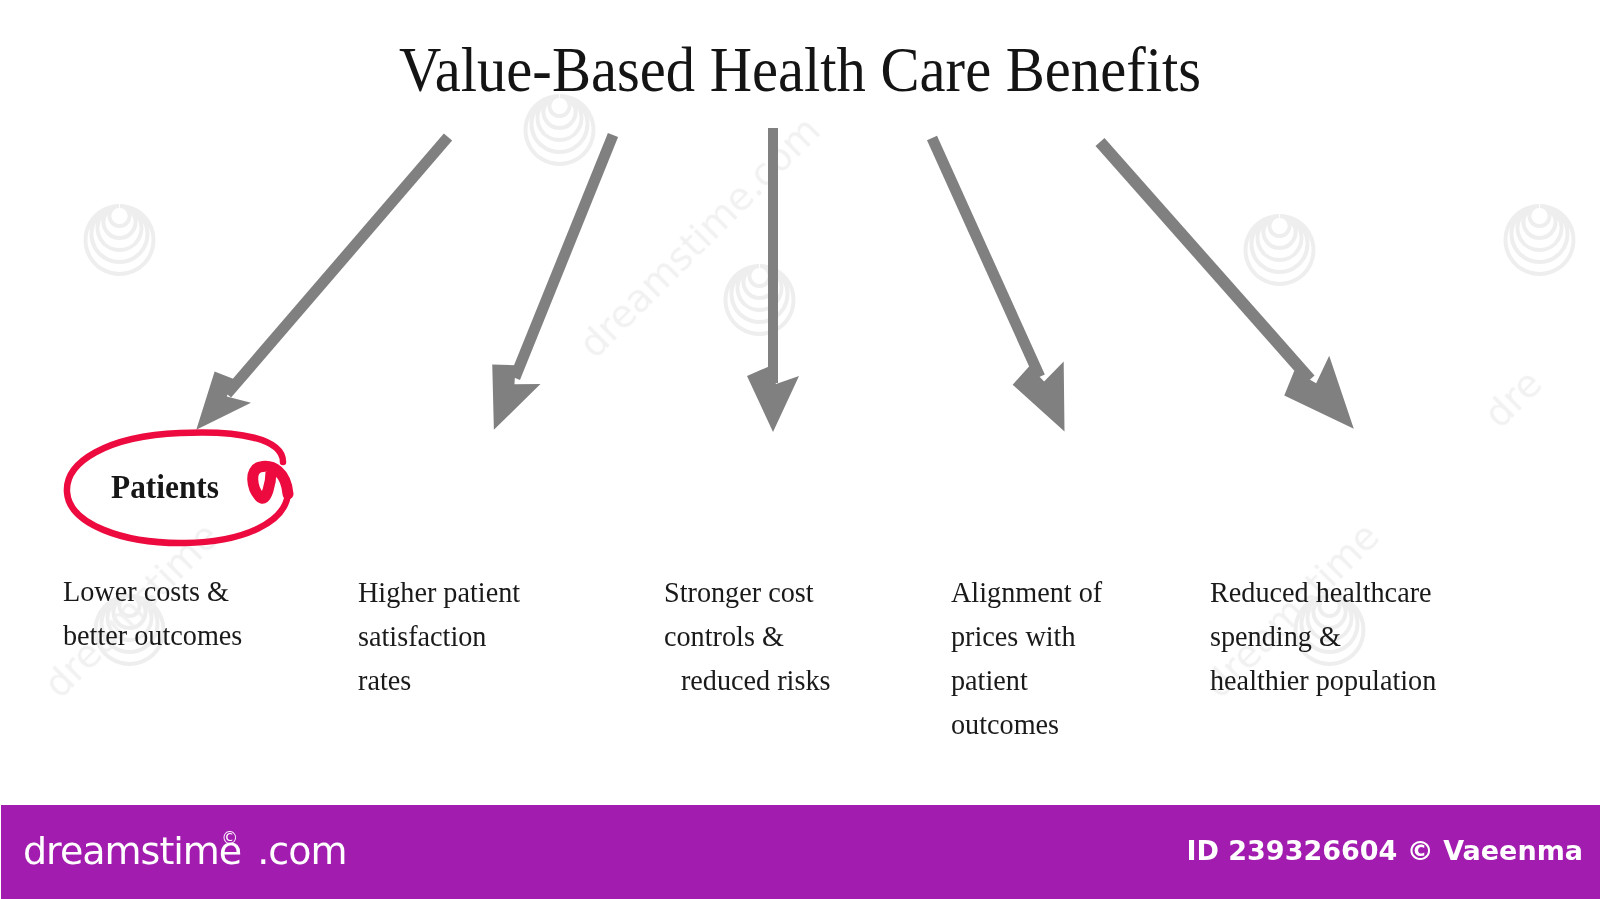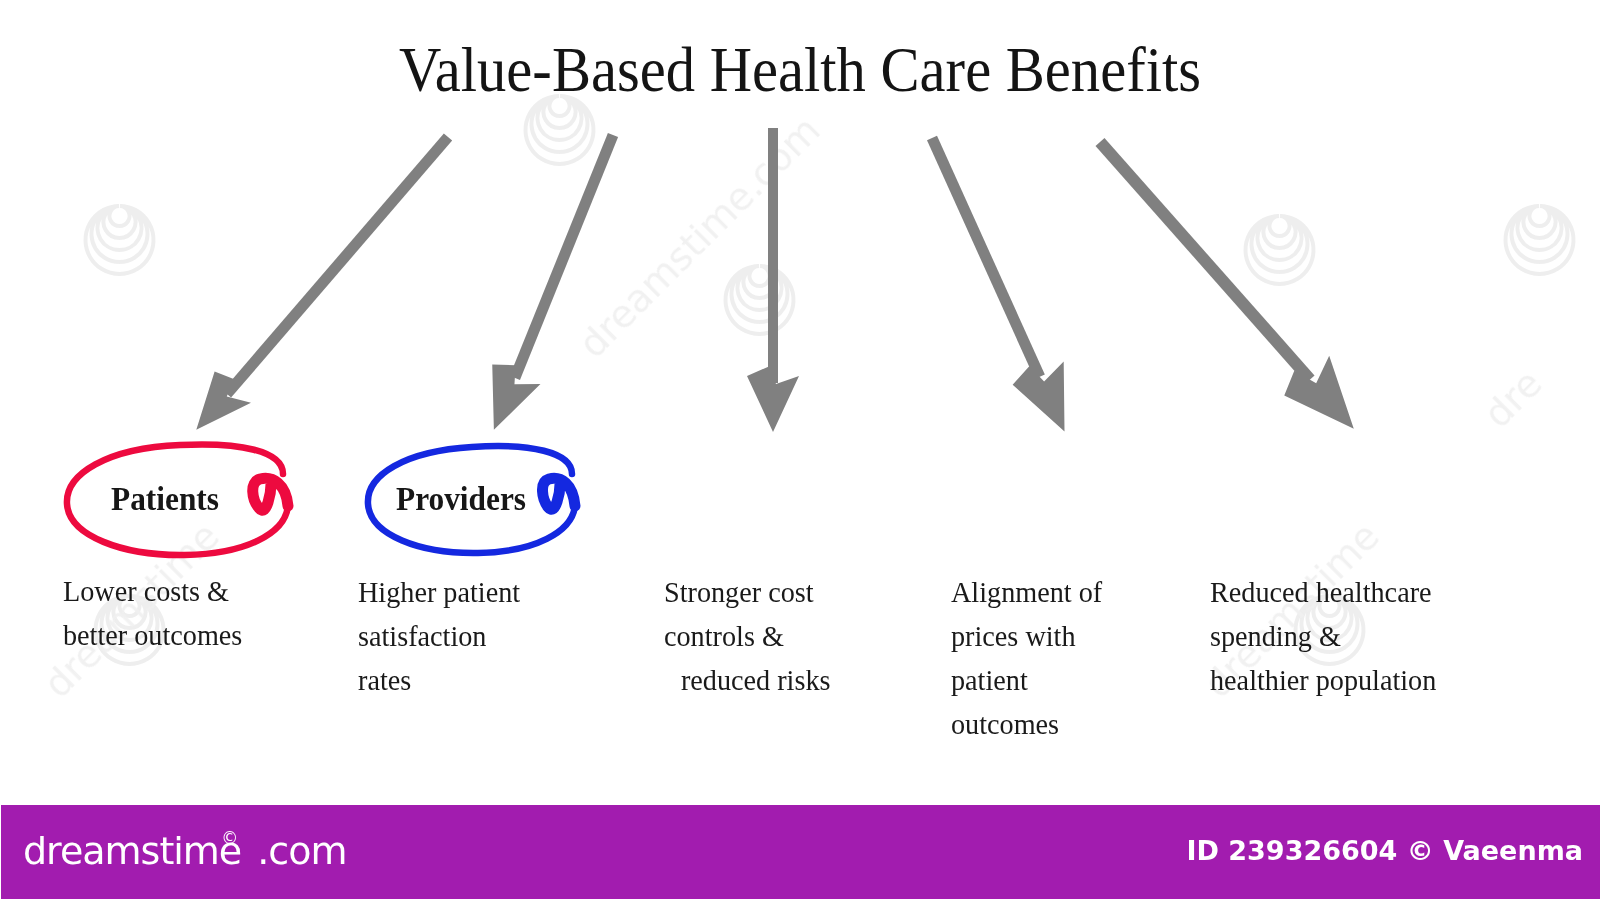--- a/index.html
+++ b/index.html
@@ -154,39 +154,32 @@
     </g>
 
     <g fill="#808080" stroke="none">
       <g transform="translate(1100,142) rotate(48.5)">
         <path d="M0,0 L0,-6 L317,-6 L317,6 L0,6 Z"></path>
         <path d="M383,0 L312,-30 L324,-2 L300,6 L312,30 Z"></path>
       </g>
     </g>
   </svg>
 
-  <div class="node" style="left:45px;top:436px;width:280px;height:140px;">
+  <div class="node" style="left:45px;top:424px;width:280px;height:140px;">
     <svg class="ellipse-wrap" width="280" height="140" viewBox="0 0 280 140" xmlns="http://www.w3.org/2000/svg">
       <path d="M238,38 C238,15 195,6 135,9 C62,12 20,38 22,68 C24,100 78,120 140,119 C200,118 240,98 243,70" fill="none" stroke="#ED0A3F" stroke-width="6.5" stroke-linecap="round"></path>
       <path d="M243,70 C241,48 228,40 215,43 C204,46 207,64 214,72 C222,82 226,55 226,48" fill="none" stroke="#ED0A3F" stroke-width="11" stroke-linecap="round"></path>
     </svg>
     <div class="node-label" style="left:0;top:45px;width:240px;">Patients</div>
   </div>
   <div class="desc" style="left:63px;top:569px;width:300px;">
     <span class="ln">Lower costs &amp;</span>
     <span class="ln">better outcomes</span>
   </div>
 
-  <div class="node" style="left:350px;top:436px;width:255px;height:140px;">
-    <svg class="ellipse-wrap" width="255" height="140" viewBox="0 0 255 140" xmlns="http://www.w3.org/2000/svg">
-      <path d="M222,38 C222,16 180,7 122,11 C55,15 16,39 18,68 C20,99 70,118 128,117 C185,116 222,96 225,70" fill="none" stroke="#1428E0" stroke-width="6.5" stroke-linecap="round"></path>
-      <path d="M225,70 C223,48 211,40 199,43 C189,46 192,63 198,71 C206,81 210,55 210,48" fill="none" stroke="#1428E0" stroke-width="11" stroke-linecap="round"></path>
-    </svg>
-    <div class="node-label" style="left:0;top:45px;width:222px;">Providers</div>
-  </div>
   <div class="desc" style="left:358px;top:570px;width:280px;">
     <span class="ln">Higher patient</span>
     <span class="ln">satisfaction</span>
     <span class="ln">rates</span>
   </div>
 
   <div class="desc" style="left:664px;top:570px;width:280px;">
     <span class="ln">Stronger cost</span>
     <span class="ln">controls &amp;</span>
     <span class="ln indent">reduced risks</span>

